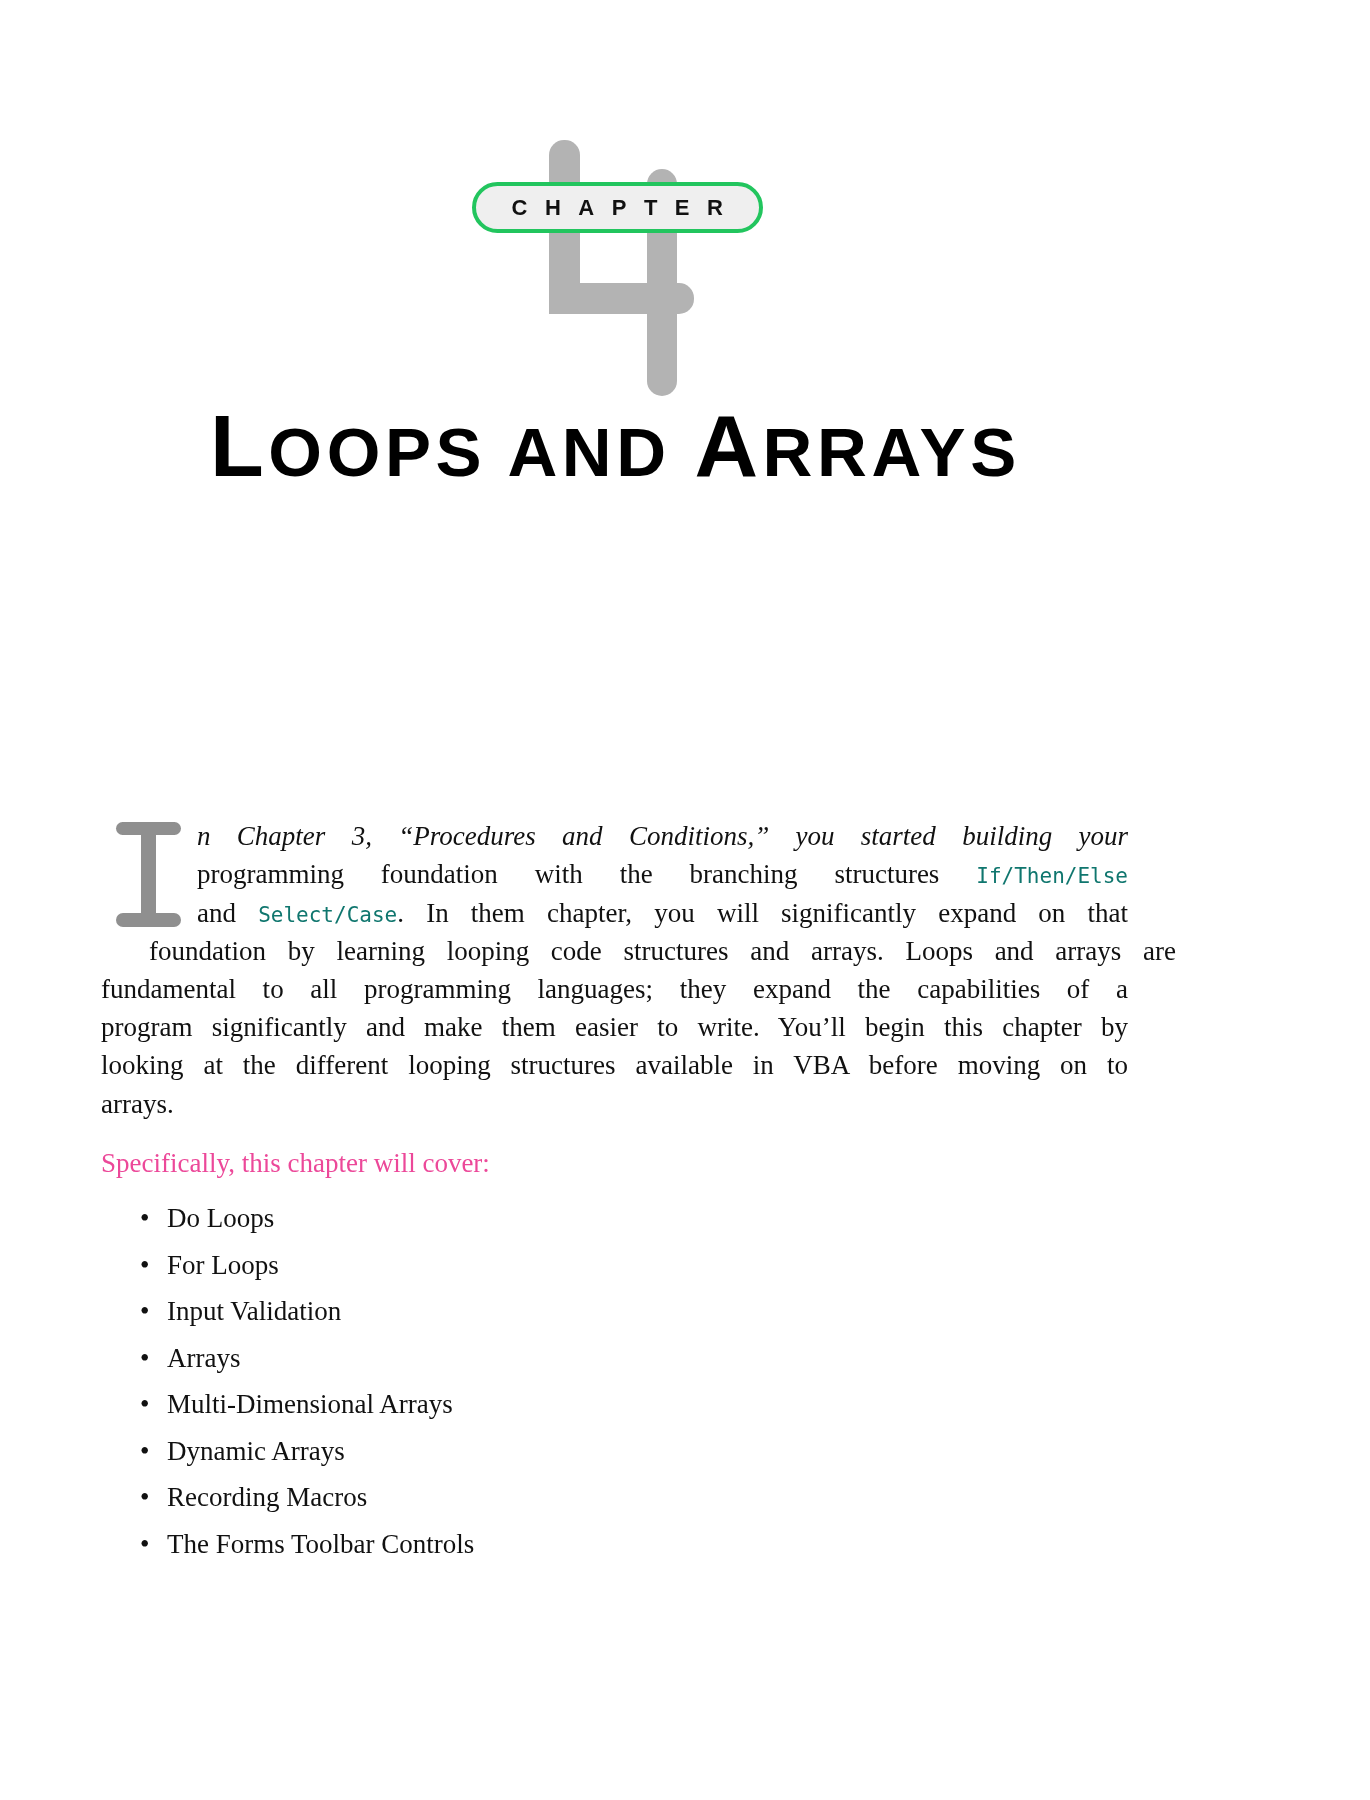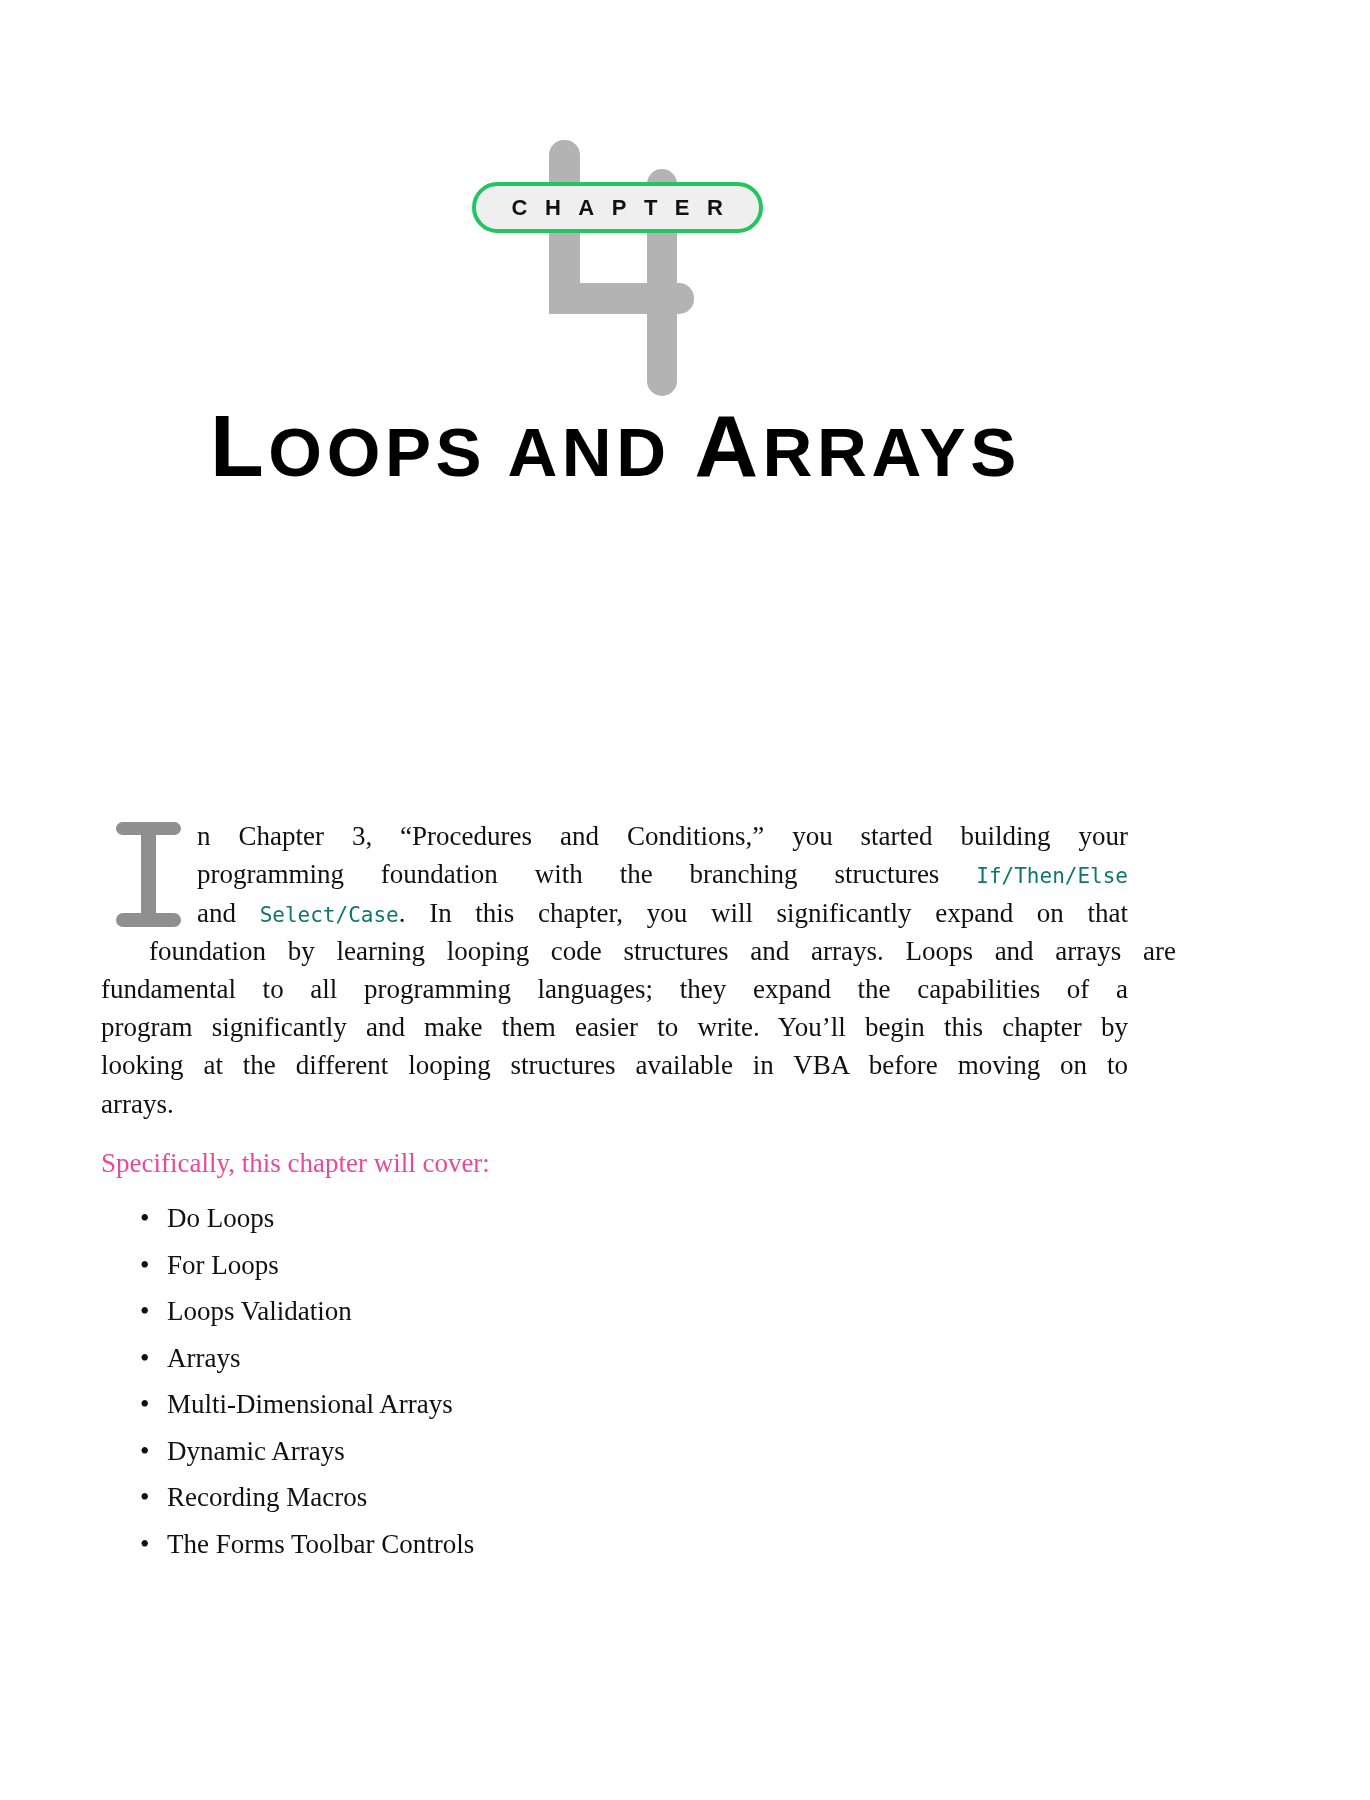--- a/index.html
+++ b/index.html
@@ -76,28 +76,28 @@
 <div class="title">
   <span class="cap">L</span><span class="sc">OOPS</span><span class="sc"> </span><span class="sc">AND</span><span class="sc"> </span><span class="cap">A</span><span class="sc">RRAYS</span>
 </div>
 
 <div class="dropcap">
   <div class="dc dc-top"></div>
   <div class="dc dc-stem"></div>
   <div class="dc dc-bot"></div>
 </div>
 
-<div class="line indent" style="top:820px;">
+<div class="line indent" style="top:820px;font-style:italic;">
   <span>n Chapter 3, “Procedures and Conditions,” you started building your</span>
 </div>
 <div class="line indent" style="top:858px;">
   <span>programming foundation with the branching structures </span><span class="mono">If/Then/Else</span>
 </div>
 <div class="line indent" style="top:897px;">
-  <span>and </span><span class="mono">Select/Case</span><span>. In this chapter, you will significantly expand on that</span>
+  <span>and </span><span class="mono">Select/Case</span><span>. In them chapter, you will significantly expand on that</span>
 </div>
 <div class="line full" style="top:935px;margin-left:48px;">
   <span>foundation by learning looping code structures and arrays. Loops and arrays are</span>
 </div>
 <div class="line full" style="top:973px;">
   <span>fundamental to all programming languages; they expand the capabilities of a</span>
 </div>
 <div class="line full" style="top:1011px;">
   <span>program significantly and make them easier to write. You’ll begin this chapter by</span>
 </div>
@@ -114,21 +114,21 @@
   <div class="bullet-item" style="top:1202px;">
     <span class="bullet-dot">•</span>
     <span class="bullet-text">Do Loops</span>
   </div>
   <div class="bullet-item" style="top:1249px;">
     <span class="bullet-dot">•</span>
     <span class="bullet-text">For Loops</span>
   </div>
   <div class="bullet-item" style="top:1295px;">
     <span class="bullet-dot">•</span>
-    <span class="bullet-text">Loops Validation</span>
+    <span class="bullet-text">Input Validation</span>
   </div>
   <div class="bullet-item" style="top:1342px;">
     <span class="bullet-dot">•</span>
     <span class="bullet-text">Arrays</span>
   </div>
   <div class="bullet-item" style="top:1388px;">
     <span class="bullet-dot">•</span>
     <span class="bullet-text">Multi-Dimensional Arrays</span>
   </div>
   <div class="bullet-item" style="top:1435px;">

